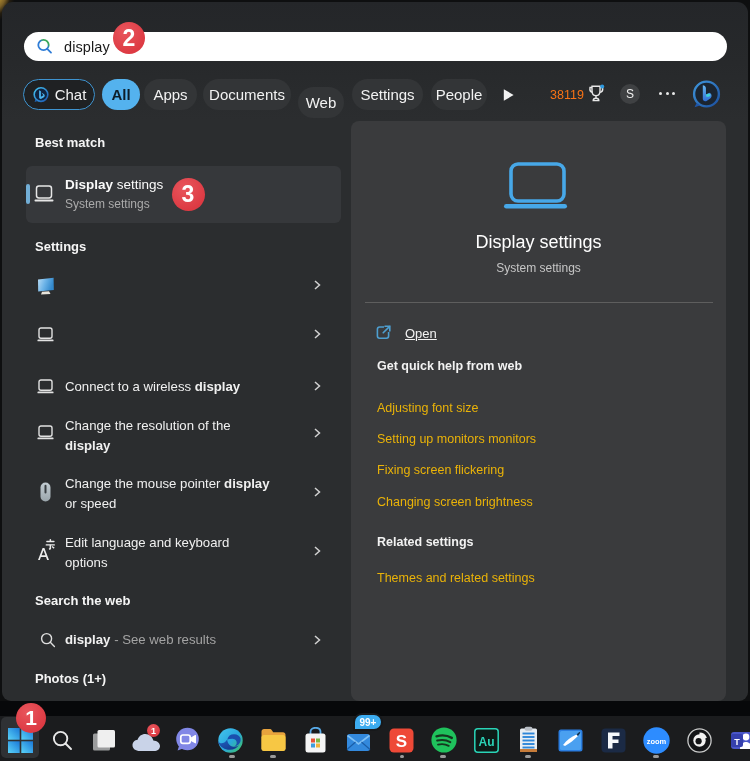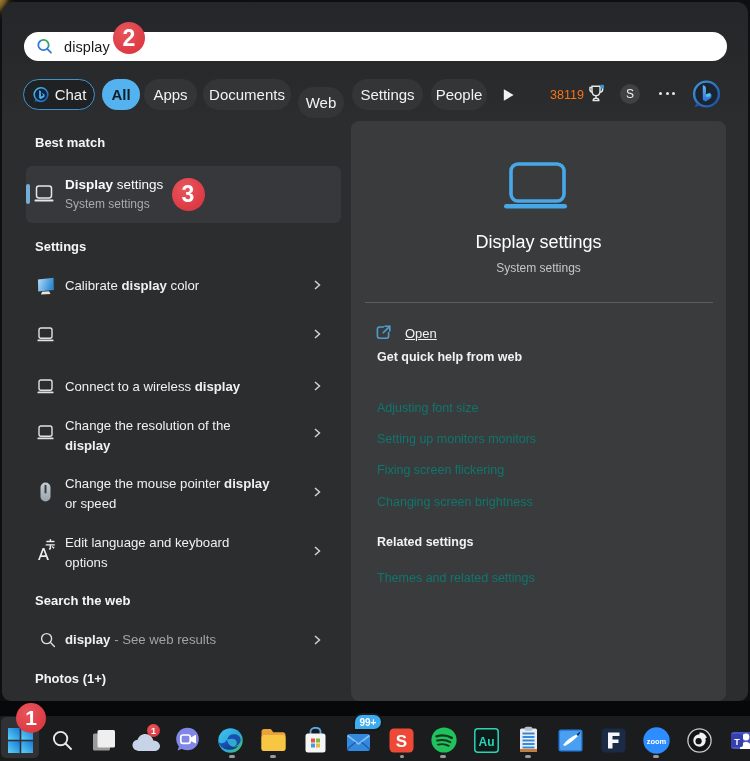--- a/index.html
+++ b/index.html
@@ -21,21 +21,21 @@
 #p-apps{left:144px;width:53px;}
 #p-doc{left:203px;width:88px;}
 #p-web{left:298px;width:46px;margin-top:8px;}
 #p-set{left:352px;width:71px;}
 #p-ppl{left:431px;width:56px;}
 .hdr{position:absolute;left:35px;font-size:13px;font-weight:bold;color:#f5f5f5;}
 .itxt{position:absolute;left:65px;font-size:13.2px;color:#f0f0f0;line-height:20px;}
 .chev{position:absolute;width:10px;height:10px;}
 #bmrow{left:26px;top:166px;width:315px;height:57px;background:#36383b;border-radius:6px;}
 #accent{left:26px;top:184px;width:3.5px;height:20px;border-radius:2px;background:#72aed6;}
-.rlink{position:absolute;left:377px;font-size:12.5px;color:#0f766e;}
+.rlink{position:absolute;left:377px;font-size:12.5px;color:#eab308;}
 .rhdr{position:absolute;left:377px;font-size:12.5px;font-weight:bold;color:#f2f2f2;}
 #taskbar{left:0;top:716px;width:750px;height:45px;background:#1b1c1e;}
 #winbtn{left:1px;top:717px;width:38px;height:41px;background:#2f3134;border-radius:5px;}
 .dash{position:absolute;top:755px;height:2.5px;background:#9a9a9a;border-radius:1.5px;}
 </style>
 </head>
 <body>
 <div id="page">
 <div id="gold" class="abs"></div>
 <div id="win" class="abs"></div>
@@ -122,21 +122,20 @@
       <defs>
         <linearGradient id="scr" x1="0" y1="0" x2="1" y2="0.3">
           <stop offset="0" stop-color="#b9dcf5"></stop>
           <stop offset="0.5" stop-color="#6db4e8"></stop>
           <stop offset="1" stop-color="#3288cc"></stop>
         </linearGradient>
       </defs>
       <path d="M2 2.5 L17.6 0.8 L17.8 13 L2.2 14.6 Z" fill="url(#scr)"></path>
       <path d="M6 14.8 L13 14.2 L14.5 17 L5 17.6 Z" fill="#e9e5dc"></path>
     </svg>
-<div class="itxt" style="top:276px">Calibrate <b>display</b> color</div>
 <svg class="chev" style="left:312px;top:280px" viewBox="0 0 10 10">
       <path d="M3 1 L7.5 5 L3 9" fill="none" stroke="#d2d2d2" stroke-width="1.5"></path>
     </svg>
 <svg class="abs" style="left:37px;top:327px" width="17" height="15" viewBox="0 0 17 15">
       <rect x="2" y="1" width="13" height="10.2" rx="2" fill="none" stroke="#e2e2e2" stroke-width="1.4"></rect>
       <rect x="0.4" y="12.6" width="16.2" height="1.7" rx="0.85" fill="#e2e2e2"></rect>
     </svg>
 <svg class="chev" style="left:312px;top:329px" viewBox="0 0 10 10">
       <path d="M3 1 L7.5 5 L3 9" fill="none" stroke="#d2d2d2" stroke-width="1.5"></path>
     </svg>
@@ -203,21 +202,21 @@
 <div class="abs" style="left:351px;top:261px;width:375px;text-align:center;font-size:12px;color:#c6c6c6;">System settings</div>
 <div class="abs" style="left:365px;top:302px;width:348px;height:1px;background:#5e5e5e;"></div>
 <svg class="abs" style="left:376px;top:325px" width="15" height="15" viewBox="0 0 15 15">
       <g fill="none" stroke="#4e9fd0" stroke-width="1.6">
         <path d="M8 2 H3.6 C2.2 2 1.4 2.8 1.4 4.2 V11 C1.4 12.4 2.2 13.2 3.6 13.2 H10.4 C11.8 13.2 12.6 12.4 12.6 11 V7"></path>
         <path d="M9 1.2 H13.8 V6" stroke-linecap="round"></path>
         <path d="M13.4 1.6 L7.2 7.8" stroke-linecap="round"></path>
       </g>
     </svg>
 <div class="abs" style="left:405px;top:326px;font-size:13px;color:#f2f2f2;text-decoration:underline;">Open</div>
-<div class="rhdr" style="top:350px">Get quick help from web</div>
+<div class="rhdr" style="top:359px">Get quick help from web</div>
 <div class="rlink" style="top:401px">Adjusting font size</div>
 <div class="rlink" style="top:432px">Setting up monitors monitors</div>
 <div class="rlink" style="top:463px">Fixing screen flickering</div>
 <div class="rlink" style="top:495px">Changing screen brightness</div>
 <div class="rhdr" style="top:535px">Related settings</div>
 <div class="rlink" style="top:571px">Themes and related settings</div>
 
 <div class="abs" style="left:0;top:701px;width:750px;height:15px;background:#07080a;"></div>
 <div id="taskbar" class="abs"></div>
 <div id="winbtn" class="abs"></div>

